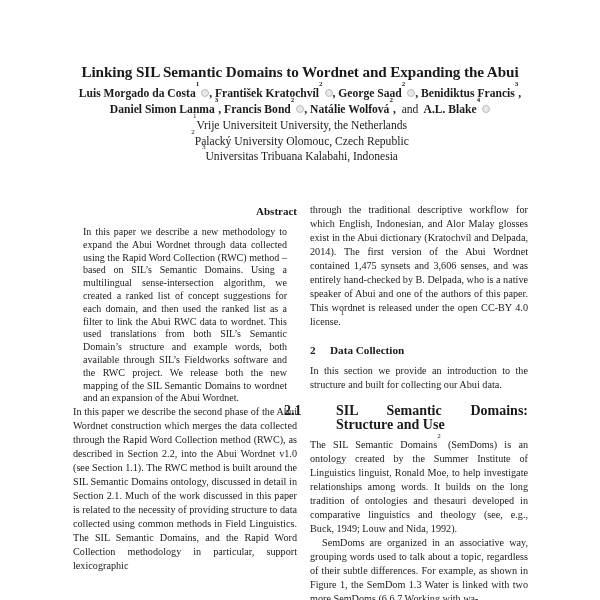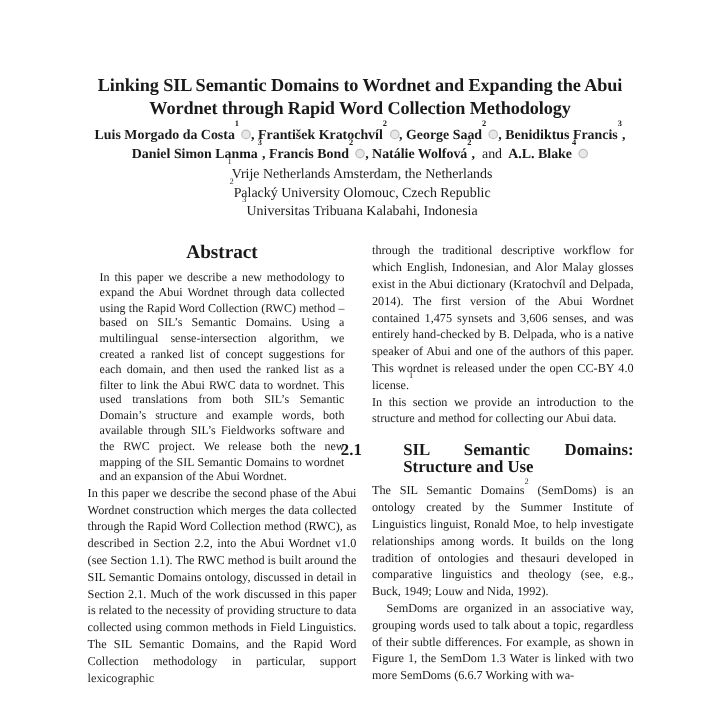--- a/index.html
+++ b/index.html
@@ -10,70 +10,72 @@
   .title { font-weight:bold; font-size:15.2px; line-height:19px; margin:0; letter-spacing:-0.1px; }
   .authors { font-weight:bold; font-size:11.6px; line-height:16px; margin-top:5px; }
   .authors .and { font-weight:normal;text-align:right; }
   sup { font-size:7px; vertical-align:top; position:relative; top:-2px; line-height:0; }
   .orcid { display:inline-block; width:8px; height:8px; border-radius:50%; border:1.3px solid #bbb;
            background:#e8e8e8; vertical-align:middle; margin-left:2px; position:relative; top:-1px; box-sizing:border-box; }
   .affils { font-size:11.6px; line-height:15.5px; }
   .col { position:absolute; width:224px; font-size:10.2px; line-height:14px; text-align:justify; }
   .col.left { left:73px; top:204px; }
   .col.right { left:310px; top:203px; width:218px; }
-  .abstract-title { text-align:center; font-weight:bold; font-size:16px; margin:0 0 8px 0; }
+  .abstract-title { text-align:right; font-weight:bold; font-size:11px; margin:0 0 8px 0; }
   .abstract { font-size:10px; line-height:12.8px; margin:0 10px 0 10px; text-align:justify; }
   .sec-h { font-weight:bold; font-size:11.2px; margin:0; }
   .sec-h .num { display:inline-block; width:20px; }
   .subsec-h { font-weight:bold; font-size:14px; margin:0; line-height:14px; }
   .subsec-h .num { display:inline-block; width:26px; }
   p { margin:0; }
   .indent { text-indent:12px; }
 </style>
 </head>
 <body>
 
 <div class="page">
 
   <div class="header">
     <h1 class="title">
       <span>Linking SIL Semantic Domains to Wordnet and Expanding the Abui</span><br>
-      <span>Wordnet through Rapid Word Collection Methodology</span>
     </h1>
 
     <div class="authors">
       <span><span>Luis Morgado da Costa</span><sup>1</sup><span class="orcid"></span></span>,
       <span><span>František Kratochvíl</span><sup>2</sup><span class="orcid"></span></span>,
       <span><span>George Saad</span><sup>2</sup><span class="orcid"></span></span>,
       <span><span>Benidiktus Francis</span><sup>3</sup></span>,<br>
       <span><span>Daniel Simon Lanma</span><sup>3</sup></span>,
       <span><span>Francis Bond</span><sup>2</sup><span class="orcid"></span></span>,
       <span><span>Natálie Wolfová</span><sup>2</sup></span>,
       &nbsp;<span class="and">and</span>&nbsp;
       <span><span>A.L. Blake</span><sup>4</sup><span class="orcid"></span></span>
     </div>
 
     <div class="affils">
-      <div><sup>1</sup><span>Vrije Netherlands Amsterdam, the Netherlands</span></div>
+      <div><sup>1</sup><span>Vrije Universiteit University, the Netherlands</span></div>
       <div><sup>2</sup><span>Palacký University Olomouc, Czech Republic</span></div>
       <div><sup>3</sup><span>Universitas Tribuana Kalabahi, Indonesia</span></div>
     </div>
   </div>
 
   <div class="col left">
     <h2 class="abstract-title">Abstract</h2>
     <p class="abstract">In this paper we describe a new methodology to expand the Abui Wordnet through data collected using the Rapid Word Collection (RWC) method – based on SIL’s Semantic Domains. Using a multilingual sense-intersection algorithm, we created a ranked list of concept suggestions for each domain, and then used the ranked list as a filter to link the Abui RWC data to wordnet. This used translations from both SIL’s Semantic Domain’s structure and example words, both available through SIL’s Fieldworks software and the RWC project. We release both the new mapping of the SIL Semantic Domains to wordnet and an expansion of the Abui Wordnet.</p>
 
     <p>In this paper we describe the second phase of the Abui Wordnet construction which merges the data collected through the Rapid Word Collection method (RWC), as described in Section 2.2, into the Abui Wordnet v1.0 (see Section 1.1). The RWC method is built around the SIL Semantic Domains ontology, discussed in detail in Section 2.1. Much of the work discussed in this paper is related to the necessity of providing structure to data collected using common methods in Field Linguistics. The SIL Semantic Domains, and the Rapid Word Collection methodology in particular, support lexicographic</p>
   </div>
 
   <div class="col right">
     <p><span>through the traditional descriptive workflow for which English, Indonesian, and Alor Malay glosses exist in the Abui dictionary (Kratochvíl and Delpada, 2014). The first version of the Abui Wordnet contained 1,475 synsets and 3,606 senses, and was entirely hand-checked by B. Delpada, who is a native speaker of Abui and one of the authors of this paper. This wordnet is released under the open CC-BY 4.0 license.</span><sup>1</sup></p>
 
-    <p>In this section we provide an introduction to the structure and method for collecting our Abui data.</p>
+    <h2 class="sec-h" style="margin-top:14px;margin-bottom:7px;">
+      <span class="num">2</span><span>Data Collection</span>
+    </h2>
+    <p>In this section we provide an introduction to the structure and built for collecting our Abui data.</p>
 
     <h3 class="subsec-h" style="margin-top:12px;margin-bottom:6px;padding-left:26px;text-indent:-26px;">
       <span class="num">2.1</span><span>SIL Semantic Domains: Structure and Use</span>
     </h3>
     <p><span>The SIL Semantic Domains</span><sup>2</sup><span> (SemDoms) is an ontology created by the Summer Institute of Linguistics linguist, Ronald Moe, to help investigate relationships among words. It builds on the long tradition of ontologies and thesauri developed in comparative linguistics and theology (see, e.g., Buck, 1949; Louw and Nida, 1992).</span></p>
     <p class="indent">SemDoms are organized in an associative way, grouping words used to talk about a topic, regardless of their subtle differences. For example, as shown in Figure 1, the SemDom 1.3 Water is linked with two more SemDoms (6.6.7 Working with wa-</p>
   </div>
 
 </div>
 

